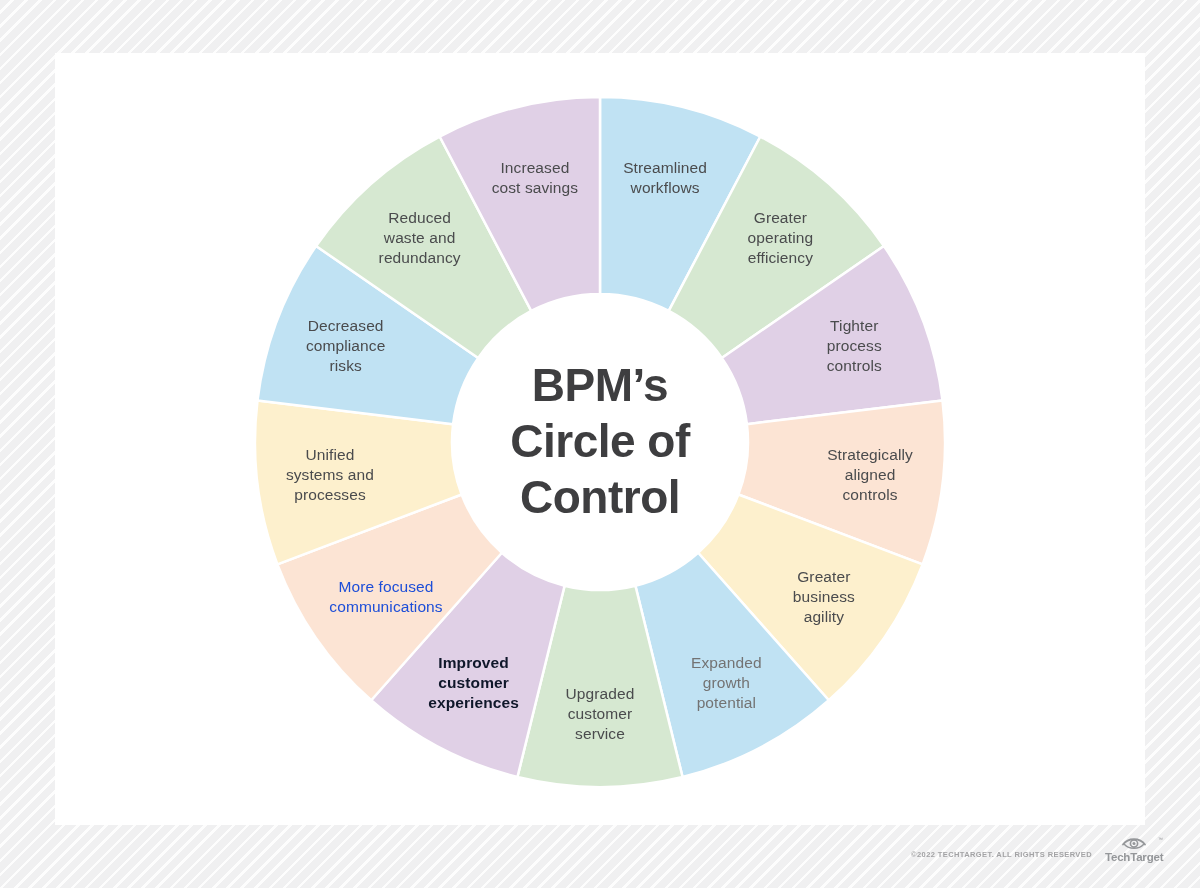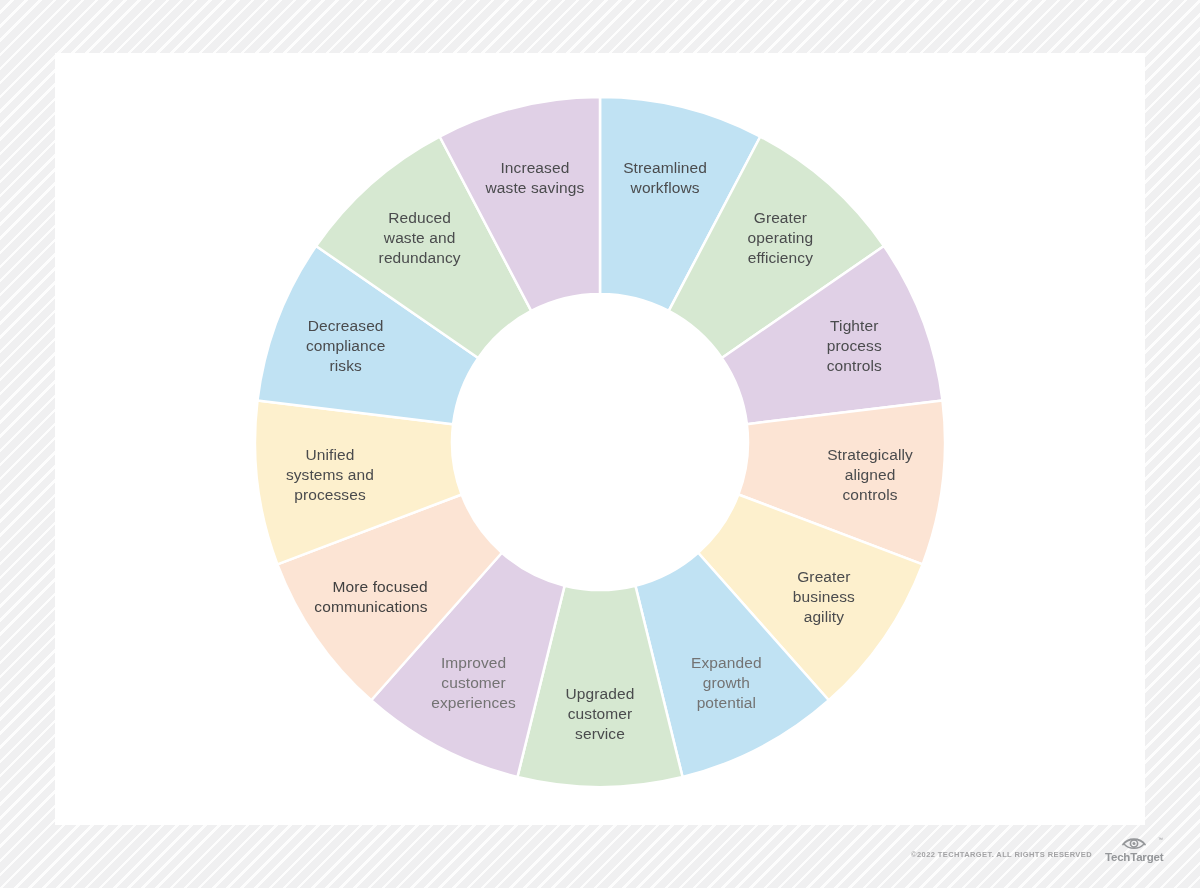--- a/index.html
+++ b/index.html
@@ -68,38 +68,41 @@
 controls</div>
       <div class="seg-label" style="left: 573.85px; top: 504.51px; color: rgb(74, 75, 77);">Greater
 business
 agility</div>
       <div class="seg-label" style="left: 476.4px; top: 590.84px; color: #737373;">Expanded
 growth
 potential</div>
       <div class="seg-label" style="left: 350px; top: 622px; color: rgb(74, 75, 77); text-align: center;">Upgraded
 customer
 service</div>
-      <div class="seg-label" style="left: 223.6px; top: 590.84px; color: #737373;">Improved
+      <div class="seg-label" style="left: 223.6px; top: 590.84px; color: #0f172a; font-weight: bold;">Improved
 customer
 experiences</div>
-      <div class="seg-label" style="left: 121px; top: 504.51px; color: #404040; text-align: right;">More focused
+      <div class="seg-label" style="left: 136px; top: 504.51px; color: #1d4ed8;">More focused
 communications</div>
       <div class="seg-label" style="left: 79.98px; top: 382.79px; color: rgb(74, 75, 77);">Unified
 systems and
 processes</div>
       <div class="seg-label" style="left: 169.63px; top: 146.41px; color: rgb(74, 75, 77);">Reduced
 waste and
 redundancy</div>
       <div class="seg-label" style="left: 95.68px; top: 253.55px; color: rgb(74, 75, 77);">Decreased
 compliance
 risks</div>
       <div class="seg-label" style="left: 284.91px; top: 85.9px; color: rgb(74, 75, 77);">Increased
-waste savings</div>
+cost savings</div>
     </div>
 
+  <div class="center-title">BPM’s
+Circle of
+Control</div>
 
 </div>
 
 <div class="footer">
   <span class="copyright">©2022 TECHTARGET. ALL RIGHTS RESERVED</span>
   <span class="tt-logo">
     <svg class="tt-eye" width="26" height="14" viewBox="0 0 26 14">
       <path d="M2 8.5 C 7 1.5, 19 1.5, 24 8.5" fill="none" stroke="#95979a" stroke-width="1.8" stroke-linecap="round"></path>
       <path d="M3.5 8.5 C 8 13.5, 18 13.5, 22.5 8.5" fill="none" stroke="#95979a" stroke-width="1.4" stroke-linecap="round"></path>
       <circle cx="13" cy="7.5" r="3.6" fill="none" stroke="#95979a" stroke-width="1.6"></circle>

